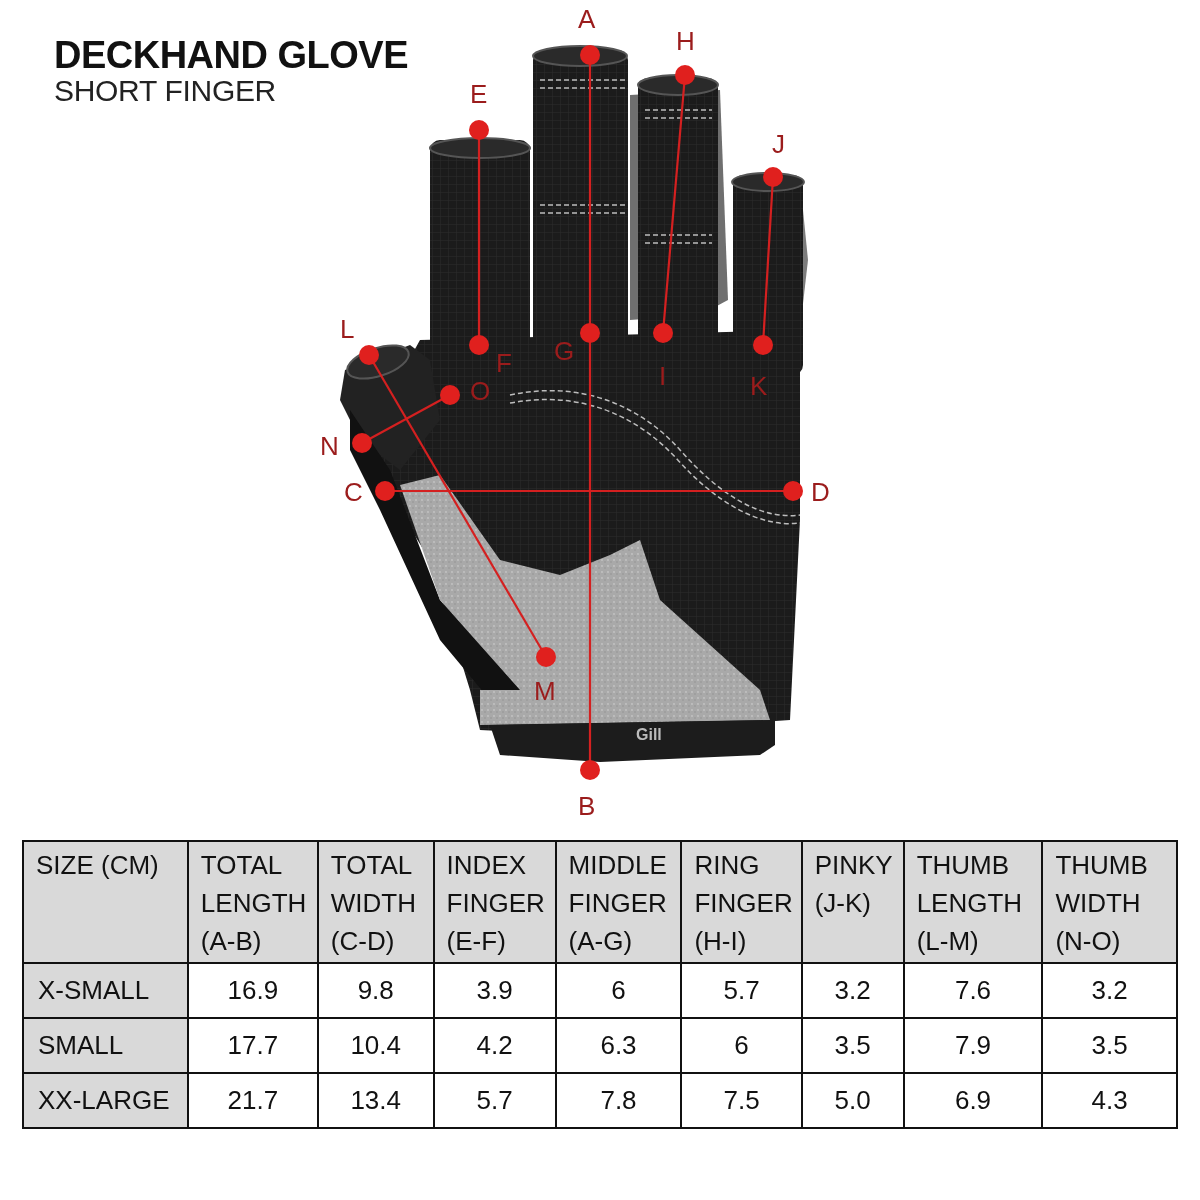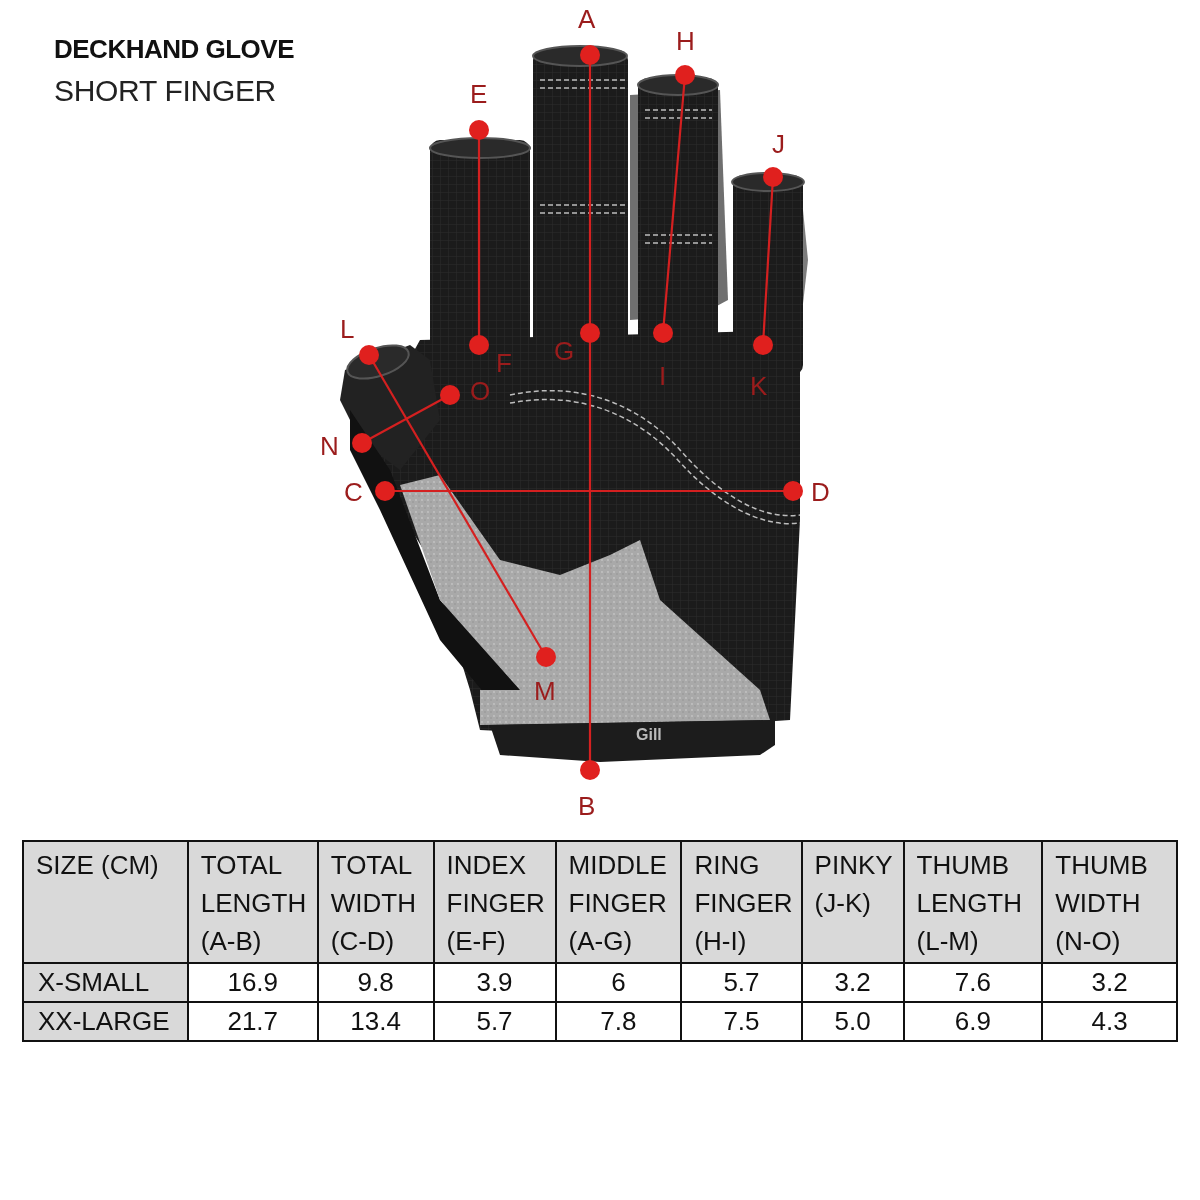--- a/index.html
+++ b/index.html
@@ -1,24 +1,24 @@
 <!DOCTYPE html>
 <html><head>
 <meta charset="utf-8">
 <style>
   html, body { margin:0; padding:0; background:#ffffff; }
   body { width:1200px; height:1200px; position:relative; overflow:hidden; font-family:"Liberation Sans", sans-serif; color:#111; }
-  .title { position:absolute; left:54px; top:34px; font-size:26px; font-weight:bold; letter-spacing:-0.5px; color:#111; }
+  .title { position:absolute; left:54px; top:34px; font-size:38px; font-weight:bold; letter-spacing:-0.5px; color:#111; }
   .subtitle { position:absolute; left:54px; top:74px; font-size:30px; color:#222; letter-spacing:-0.3px;text-align:right; }
   .diagram { position:absolute; left:0; top:0; width:1200px; height:830px; }
   .lbl { font-family:"Liberation Sans", sans-serif; font-size:26px; fill:#9b1c1c; }
   table.sizes { position:absolute; left:22px; top:840px; width:1156px; border-collapse:collapse; font-family:"Liberation Sans", sans-serif; font-size:26px; }
   table.sizes th, table.sizes td { border:2.5px solid #111; }
   table.sizes th { background:#d9d9d9; text-align:left; vertical-align:top; font-weight:normal; padding:4px 8px 2px 12px; line-height:38px; }
-  table.sizes td { text-align:center; height:37px; padding:0; background:#fff;margin-top:28px; }
+  table.sizes td { text-align:center; height:37px; padding:8px; background:#fff;margin-top:28px; }
   table.sizes td.size { background:#d9d9d9; text-align:left; padding-left:14px; }
   .hline { display:block; }
 </style>
 </head>
 <body>
 
 <div class="title">DECKHAND GLOVE</div>
 <div class="subtitle">SHORT FINGER</div>
 
 <svg class="diagram" viewBox="0 0 1200 830" xmlns="http://www.w3.org/2000/svg">
@@ -189,20 +189,31 @@
       <td>16.9</td>
       <td>9.8</td>
       <td>3.9</td>
       <td>6</td>
       <td>5.7</td>
       <td>3.2</td>
       <td>7.6</td>
       <td>3.2</td>
     </tr>
     <tr>
+      <td class="size">SMALL</td>
+      <td>17.7</td>
+      <td>10.4</td>
+      <td>4.2</td>
+      <td>6.3</td>
+      <td>6</td>
+      <td>3.5</td>
+      <td>7.9</td>
+      <td>3.5</td>
+    </tr>
+    <tr>
       <td class="size">XX-LARGE</td>
       <td>21.7</td>
       <td>13.4</td>
       <td>5.7</td>
       <td>7.8</td>
       <td>7.5</td>
       <td>5.0</td>
       <td>6.9</td>
       <td>4.3</td>
     </tr>

